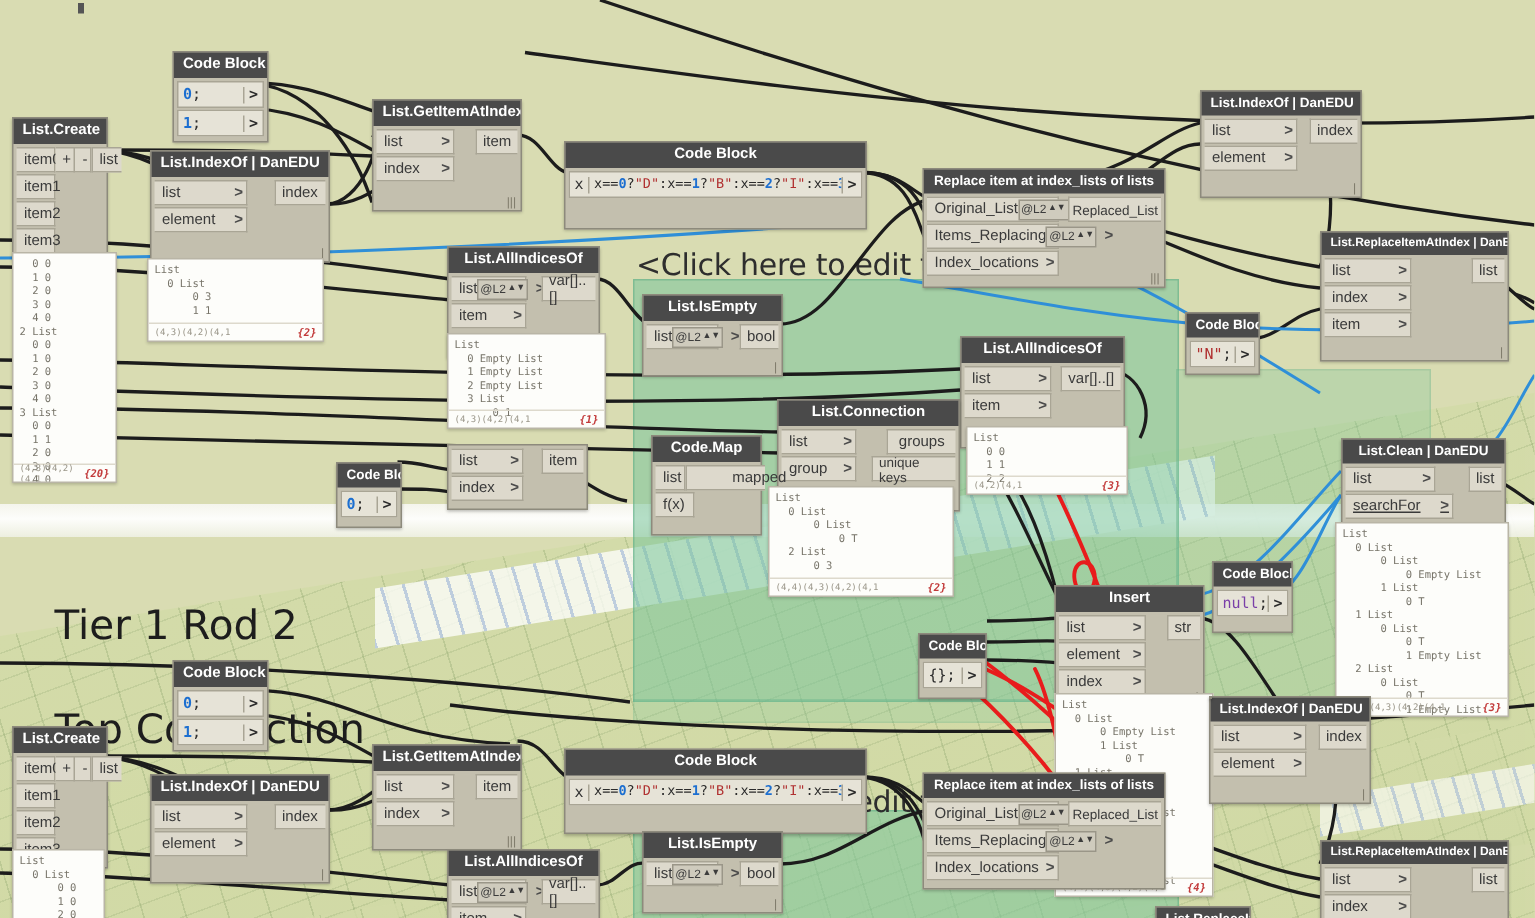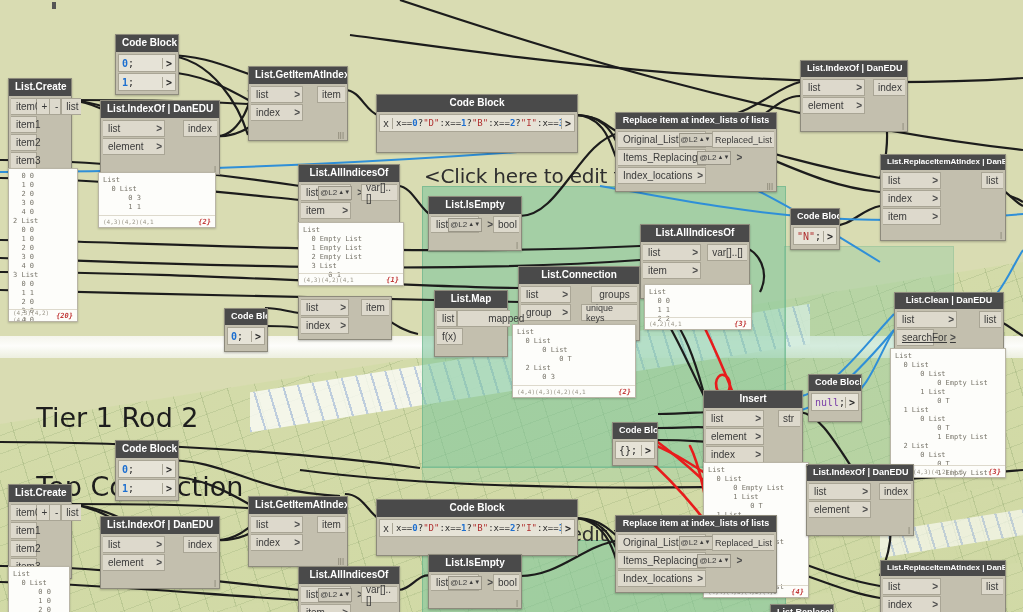--- a/index.html
+++ b/index.html
@@ -595,21 +595,21 @@
           0 T
   2 List
       0 3</span></div>
     <div class="pfoot">
         <span>(4,4)(4,3)(4,2)(4,1</span>
         <span class="pcount">{2}</span>
       </div>
   </div>
 
   <div class="node" style="left:434px;top:290px;width:72px;">
-    <div class="hdr">List.Map</div>
+    <div class="hdr">Code.Map</div>
     <div class="body" style="padding:2px;height:44px;">
       <div class="prow">
         <span class="pin-in" style="width:26px;">
             <span>list</span>
           </span>
         <span class="pin-out" style="width:48px;margin-left:auto;justify-content:center;padding-left:48px;">
             <span>mapped</span>
           </span>
       </div>
       <div class="prow">
@@ -725,21 +725,21 @@
       <div class="prow">
         <span class="pin-in" style="width:60px;">
             <span>list</span>
             <span class="caret">&gt;</span>
           </span>
         <span class="pin-out" style="width:22px;margin-left:auto;">
             <span>list</span>
           </span>
       </div>
       <div class="prow">
-          <span class="pin-in" style="width:37px;text-decoration:underline;">
+          <span class="pin-in" style="width:72px;text-decoration:underline;">
             <span>searchFor</span>
             <span class="caret">&gt;</span>
           </span>
         </div>
       <div class="corner">|</div>
     </div>
   </div>
 
   <div class="prev" style="left:890px;top:348px;width:114px;height:128px;">
     <div class="plines"><span>List</span>

